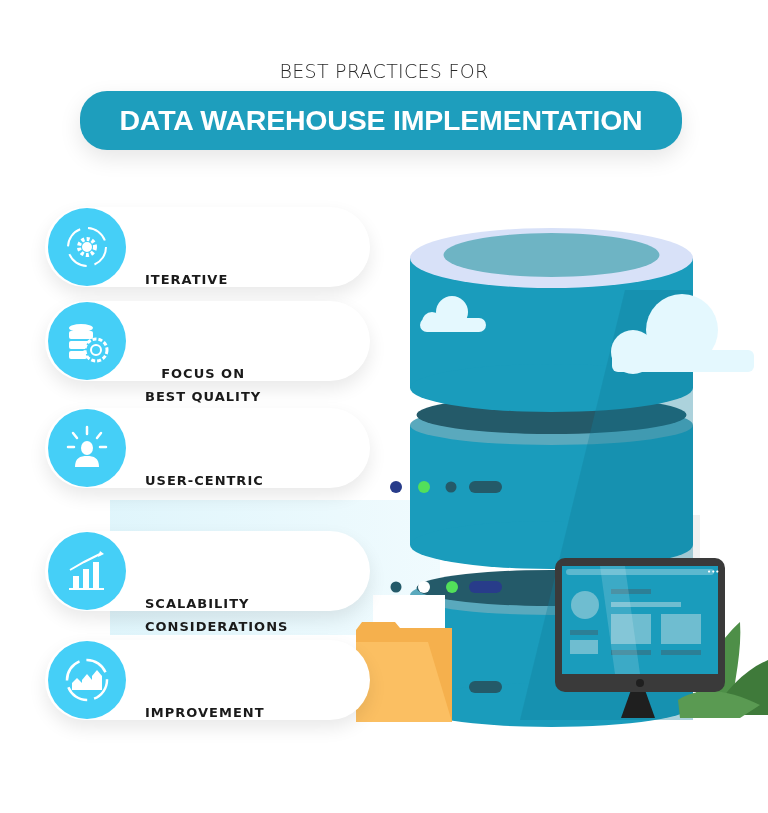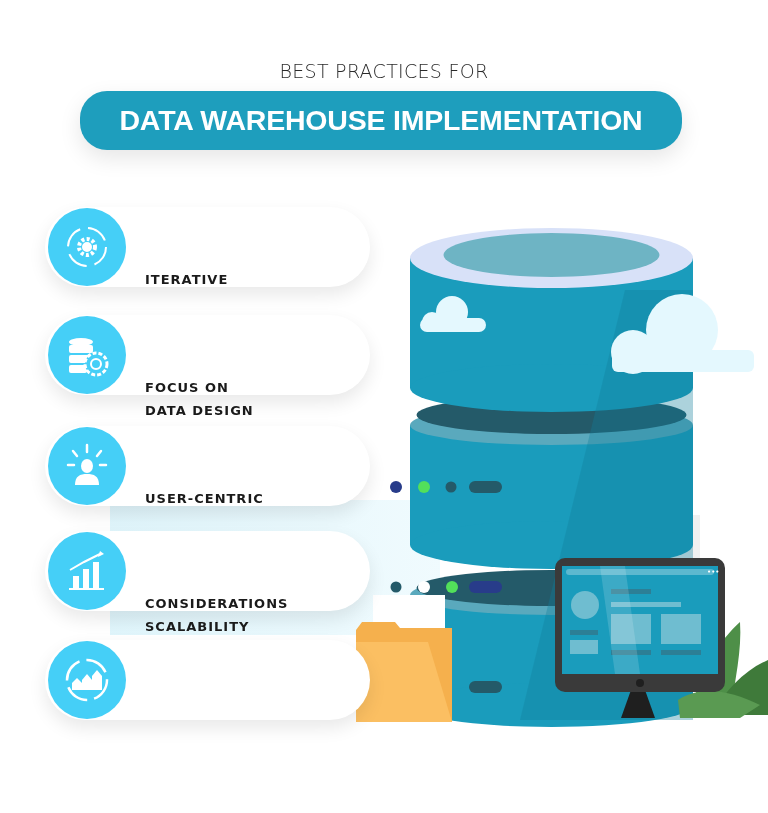--- a/index.html
+++ b/index.html
@@ -148,38 +148,38 @@
       <circle cx="25" cy="25" r="19" stroke-dasharray="22 8"></circle>
       <circle cx="25" cy="25" r="8" stroke-width="4" stroke-dasharray="3 2.3"></circle>
       <circle cx="25" cy="25" r="4" fill="#fff"></circle>
     </svg>
   </div>
   <div class="label">
     <span>ITERATIVE</span>
   </div>
 </div>
 
-<div class="practice" style="top:315px;">
+<div class="practice" style="top:301px;text-align:center;">
   <div class="icon-circle">
     <svg width="50" height="50" viewBox="0 0 50 50" fill="#fff">
       <ellipse cx="19" cy="12" rx="12" ry="4"></ellipse>
       <rect x="7" y="15" width="24" height="8" rx="2"></rect>
       <rect x="7" y="25" width="24" height="8" rx="2"></rect>
       <rect x="7" y="35" width="18" height="8" rx="2"></rect>
       <circle cx="34" cy="34" r="11" fill="#45cff7" stroke="#fff" stroke-width="3" stroke-dasharray="4 2"></circle>
       <circle cx="34" cy="34" r="5" fill="none" stroke="#fff" stroke-width="2"></circle>
     </svg>
   </div>
   <div class="label">
     <span>FOCUS ON</span>
-    <span>DATA DESIGN</span>
-  </div>
-</div>
-
-<div class="practice" style="top:426px;">
+    <span>BEST QUALITY</span>
+  </div>
+</div>
+
+<div class="practice" style="top:408px;">
   <div class="icon-circle">
     <svg width="50" height="50" viewBox="0 0 50 50" fill="#fff" stroke="#fff" stroke-width="2.5" stroke-linecap="round">
       <line x1="25" y1="4" x2="25" y2="11"></line>
       <line x1="11" y1="10" x2="15" y2="15"></line>
       <line x1="39" y1="10" x2="35" y2="15"></line>
       <line x1="6" y1="24" x2="12" y2="24"></line>
       <line x1="38" y1="24" x2="44" y2="24"></line>
       <ellipse cx="25" cy="25" rx="6" ry="7" stroke="none"></ellipse>
       <path d="M13 44 C13 35 18 33 25 33 C32 33 37 35 37 44 Z" stroke="none"></path>
     </svg>
@@ -194,29 +194,30 @@
     <svg width="50" height="50" viewBox="0 0 50 50" fill="#fff" stroke="#fff" stroke-width="2">
       <rect x="11" y="30" width="6" height="12" stroke="none"></rect>
       <rect x="21" y="23" width="6" height="19" stroke="none"></rect>
       <rect x="31" y="16" width="6" height="26" stroke="none"></rect>
       <line x1="7" y1="43" x2="42" y2="43"></line>
       <polyline points="8,24 22,16 38,8" fill="none"></polyline>
       <polygon points="38,5 42,8 36,11" stroke="none"></polygon>
     </svg>
   </div>
   <div class="label">
+    <span>SCALABILITY</span>
     <span>CONSIDERATIONS</span>
-    <span>SCALABILITY</span>
   </div>
 </div>
 
 <div class="practice" style="top:640px;">
   <div class="icon-circle">
     <svg width="50" height="50" viewBox="0 0 50 50" fill="#fff" stroke="#fff" stroke-width="2.5">
       <circle cx="25" cy="25" r="20" fill="none" stroke-dasharray="24 7"></circle>
       <path d="M10 28 L15 23 L20 28 L20 35 L10 35 Z" stroke="none"></path>
       <path d="M20 25 L25 19 L30 25 L30 35 L20 35 Z" stroke="none"></path>
       <path d="M30 21 L35 15 L40 21 L40 35 L30 35 Z" stroke="none"></path>
     </svg>
   </div>
   <div class="label">
+    <span>IMPROVEMENT</span>
   </div>
 </div>
 
 </body></html>

